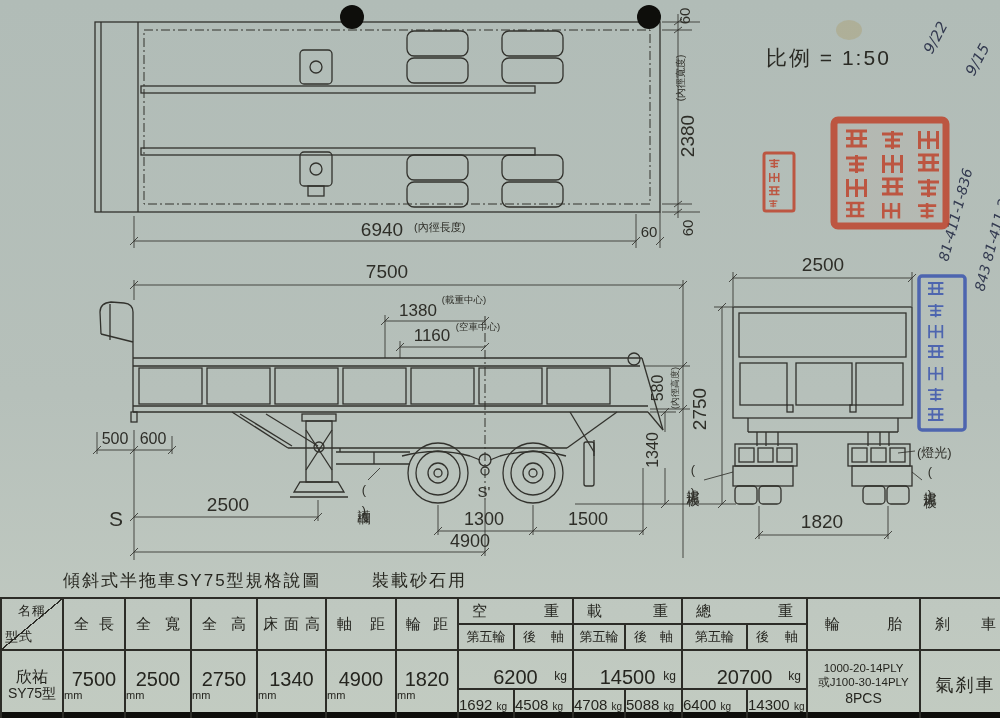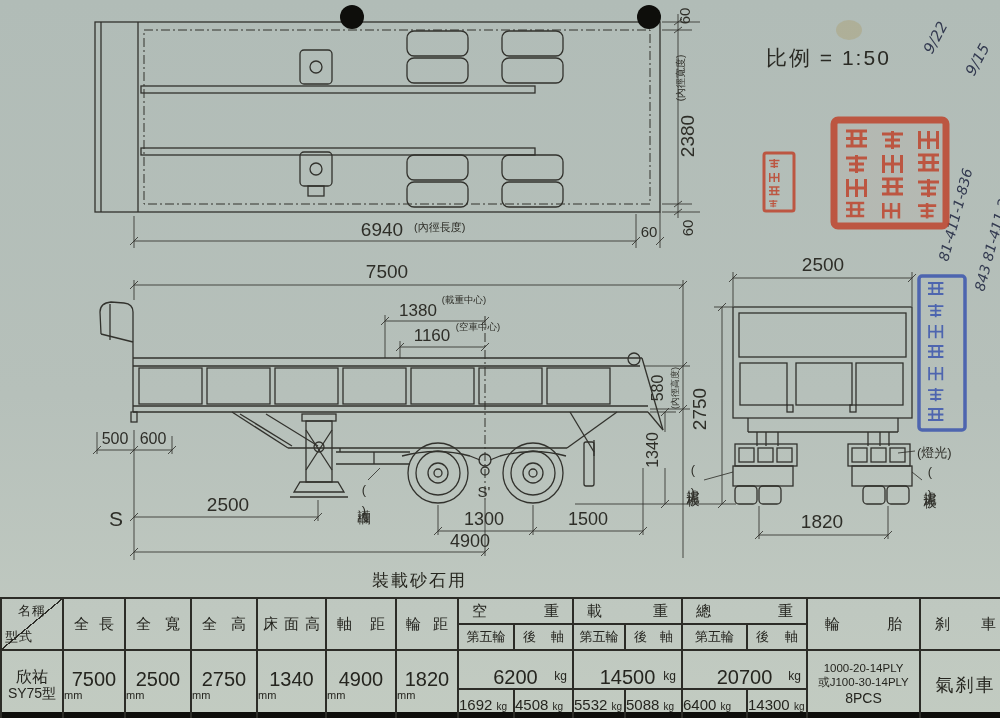--- a/index.html
+++ b/index.html
@@ -325,20 +325,21 @@
       <use href="#g1" transform="translate(928 409) scale(1.1)"></use>
     </g>
 
     <circle class="fillk" cx="352" cy="17" r="12"></circle>
     <circle class="fillk" cx="649" cy="17" r="12"></circle>
     <ellipse cx="849" cy="30" rx="13" ry="10" fill="#ab9c66" opacity="0.38" stroke="none"></ellipse>
     <rect class="fillk" x="0" y="712" width="1000" height="6"></rect>
   </svg>
 
   <div class="cap scale-note">比例 = 1:50</div>
+  <div class="cap cap-title">傾斜式半拖車SY75型規格說圖</div>
   <div class="cap cap-purpose">裝載砂石用</div>
 
   <table class="spec">
     <colgroup>
       <col style="width:62px">
         <col style="width:62px">
         <col style="width:66px">
         <col style="width:66px">
       <col style="width:69px">
         <col style="width:70px">
@@ -458,20 +459,20 @@
           <div>1000-20-14PLY</div>
           <div>或J100-30-14PLY</div>
           <div class="t3">8PCS</div>
         </div>
           </td>
       <td rowspan="2" class="brake">氣刹車</td>
     </tr>
     <tr style="height:30px">
       <td class="split"><span>1692</span> <span class="kg">kg</span></td>
       <td class="split"><span>4508</span> <span class="kg">kg</span></td>
-      <td class="split"><span>5532</span> <span class="kg">kg</span></td>
+      <td class="split"><span>4708</span> <span class="kg">kg</span></td>
       <td class="split"><span>5088</span> <span class="kg">kg</span></td>
       <td class="split"><span>6400</span> <span class="kg">kg</span></td>
       <td class="split"><span>14300</span> <span class="kg">kg</span></td>
     </tr>
   </tbody>
     </table>
 </div>
 
 </body></html>

